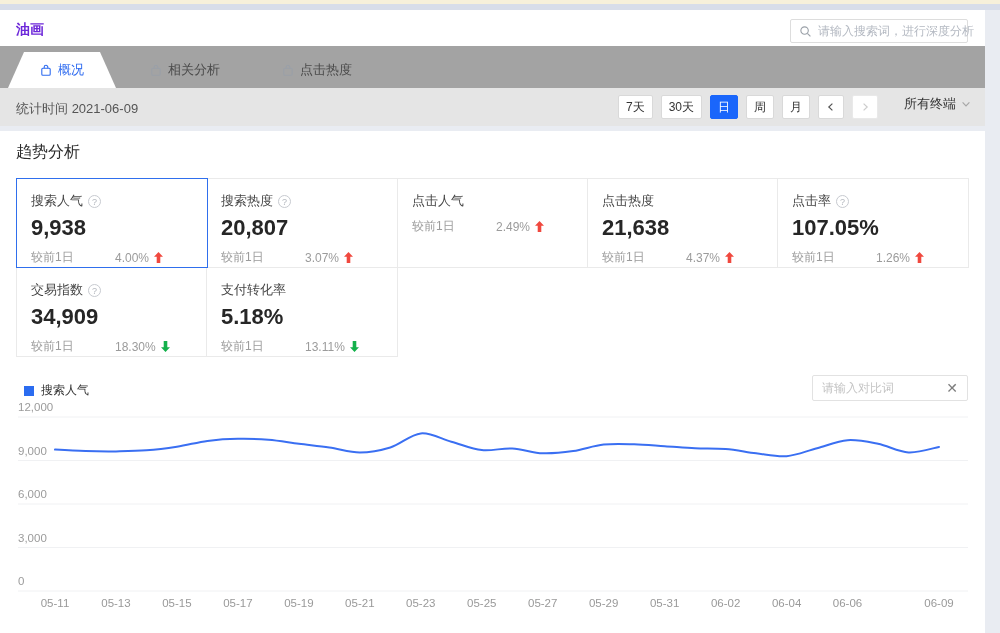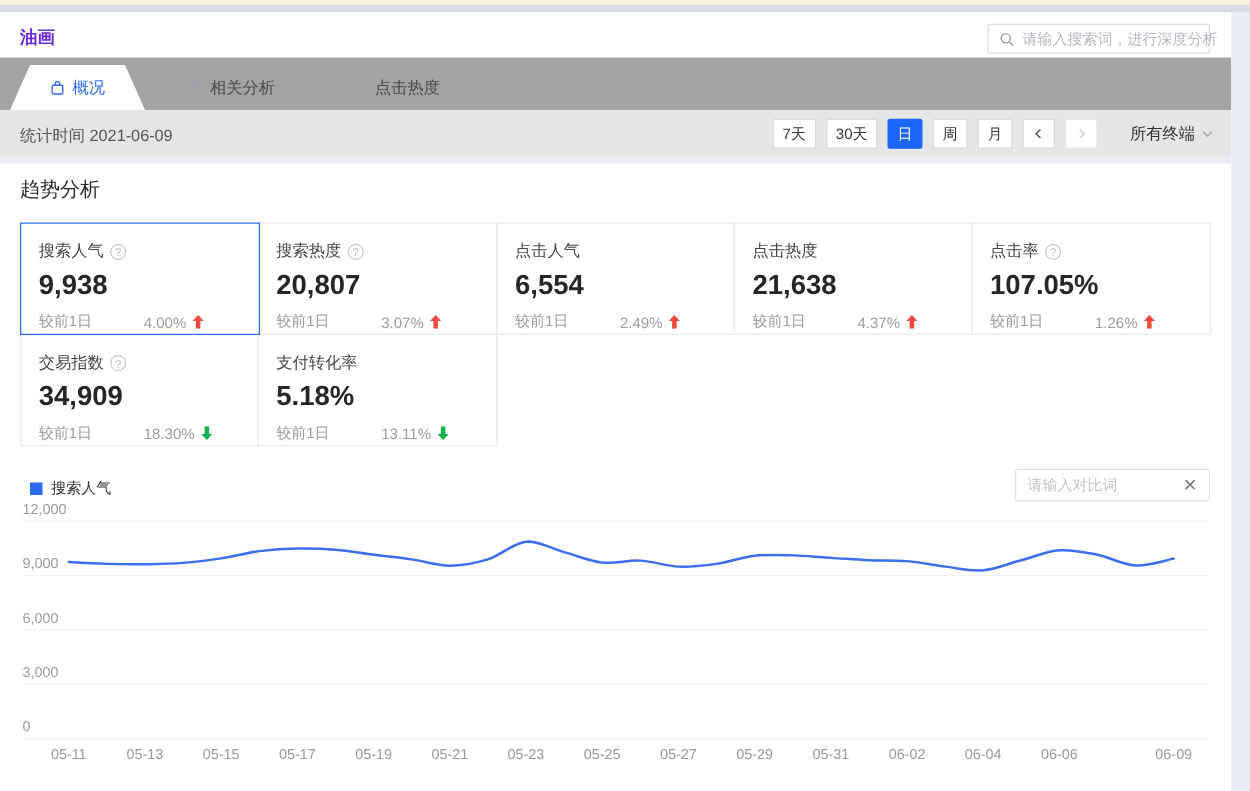--- a/index.html
+++ b/index.html
@@ -17,21 +17,21 @@
   .searchbox .ph{font-size:12px;color:#b4b9c2;white-space:nowrap;}
 
   .tabbar{position:absolute;left:0;top:46px;width:985px;height:42px;background:#a3a3a3;}
   .tab{position:absolute;top:6px;height:36px;display:flex;align-items:center;justify-content:center;
        gap:6px;font-size:13px;color:#4a4a4a;cursor:pointer;}
   .tab.active{background:#fff;color:#2e6bf0;width:108px;
        clip-path:polygon(16px 0,92px 0,108px 36px,0 36px);}
 
   .toolbar{position:absolute;left:0;top:88px;width:985px;height:38px;background:#e5e5e5;}
   .stat{position:absolute;left:16px;top:12px;font-size:13px;color:#555;}
-  .controls{position:absolute;right:14px;top:7px;display:flex;align-items:center;height:24px;}
+  .controls{position:absolute;right:14px;top:7px;display:flex;align-items:flex-start;height:24px;}
   #periods{display:flex;gap:8px;}
   .btn{height:24px;min-width:26px;padding:0 7px;border:1px solid #d9d9d9;border-radius:2px;
        background:#fff;font-size:12px;color:#333;display:flex;align-items:center;
        justify-content:center;box-sizing:border-box;cursor:pointer;}
   .btn.active{background:#1a66fb;border-color:#1a66fb;color:#fff;}
   .btn.disabled{color:#ccc;border-color:#e9e9e9;cursor:default;}
   .pager{margin-left:8px;}
   .terminal{display:flex;align-items:center;gap:5px;font-size:13px;color:#333;
             margin-left:26px;cursor:pointer;}
 
@@ -182,21 +182,20 @@
               <svg width="9" height="11" viewBox="0 0 9 11">
                 <path d="M4.5 0 L9 4.8 H6.3 V11 H2.7 V4.8 H0 Z" fill="#f0483e"></path>
               </svg>
             </span>
           </div>
         </div>
         <div class="card" style="left: 397px; top: 47px;">
           <div class="m-label">
             <span>点击人气</span>
           </div>
-          <div class="m-value">6,554</div>
           <div class="m-meta">
             <span class="m-compare">较前1日</span>
             <span class="m-change">2.49%</span>
             <span style="display:flex;">
               <svg width="9" height="11" viewBox="0 0 9 11">
                 <path d="M4.5 0 L9 4.8 H6.3 V11 H2.7 V4.8 H0 Z" fill="#f0483e"></path>
               </svg>
             </span>
           </div>
         </div>

